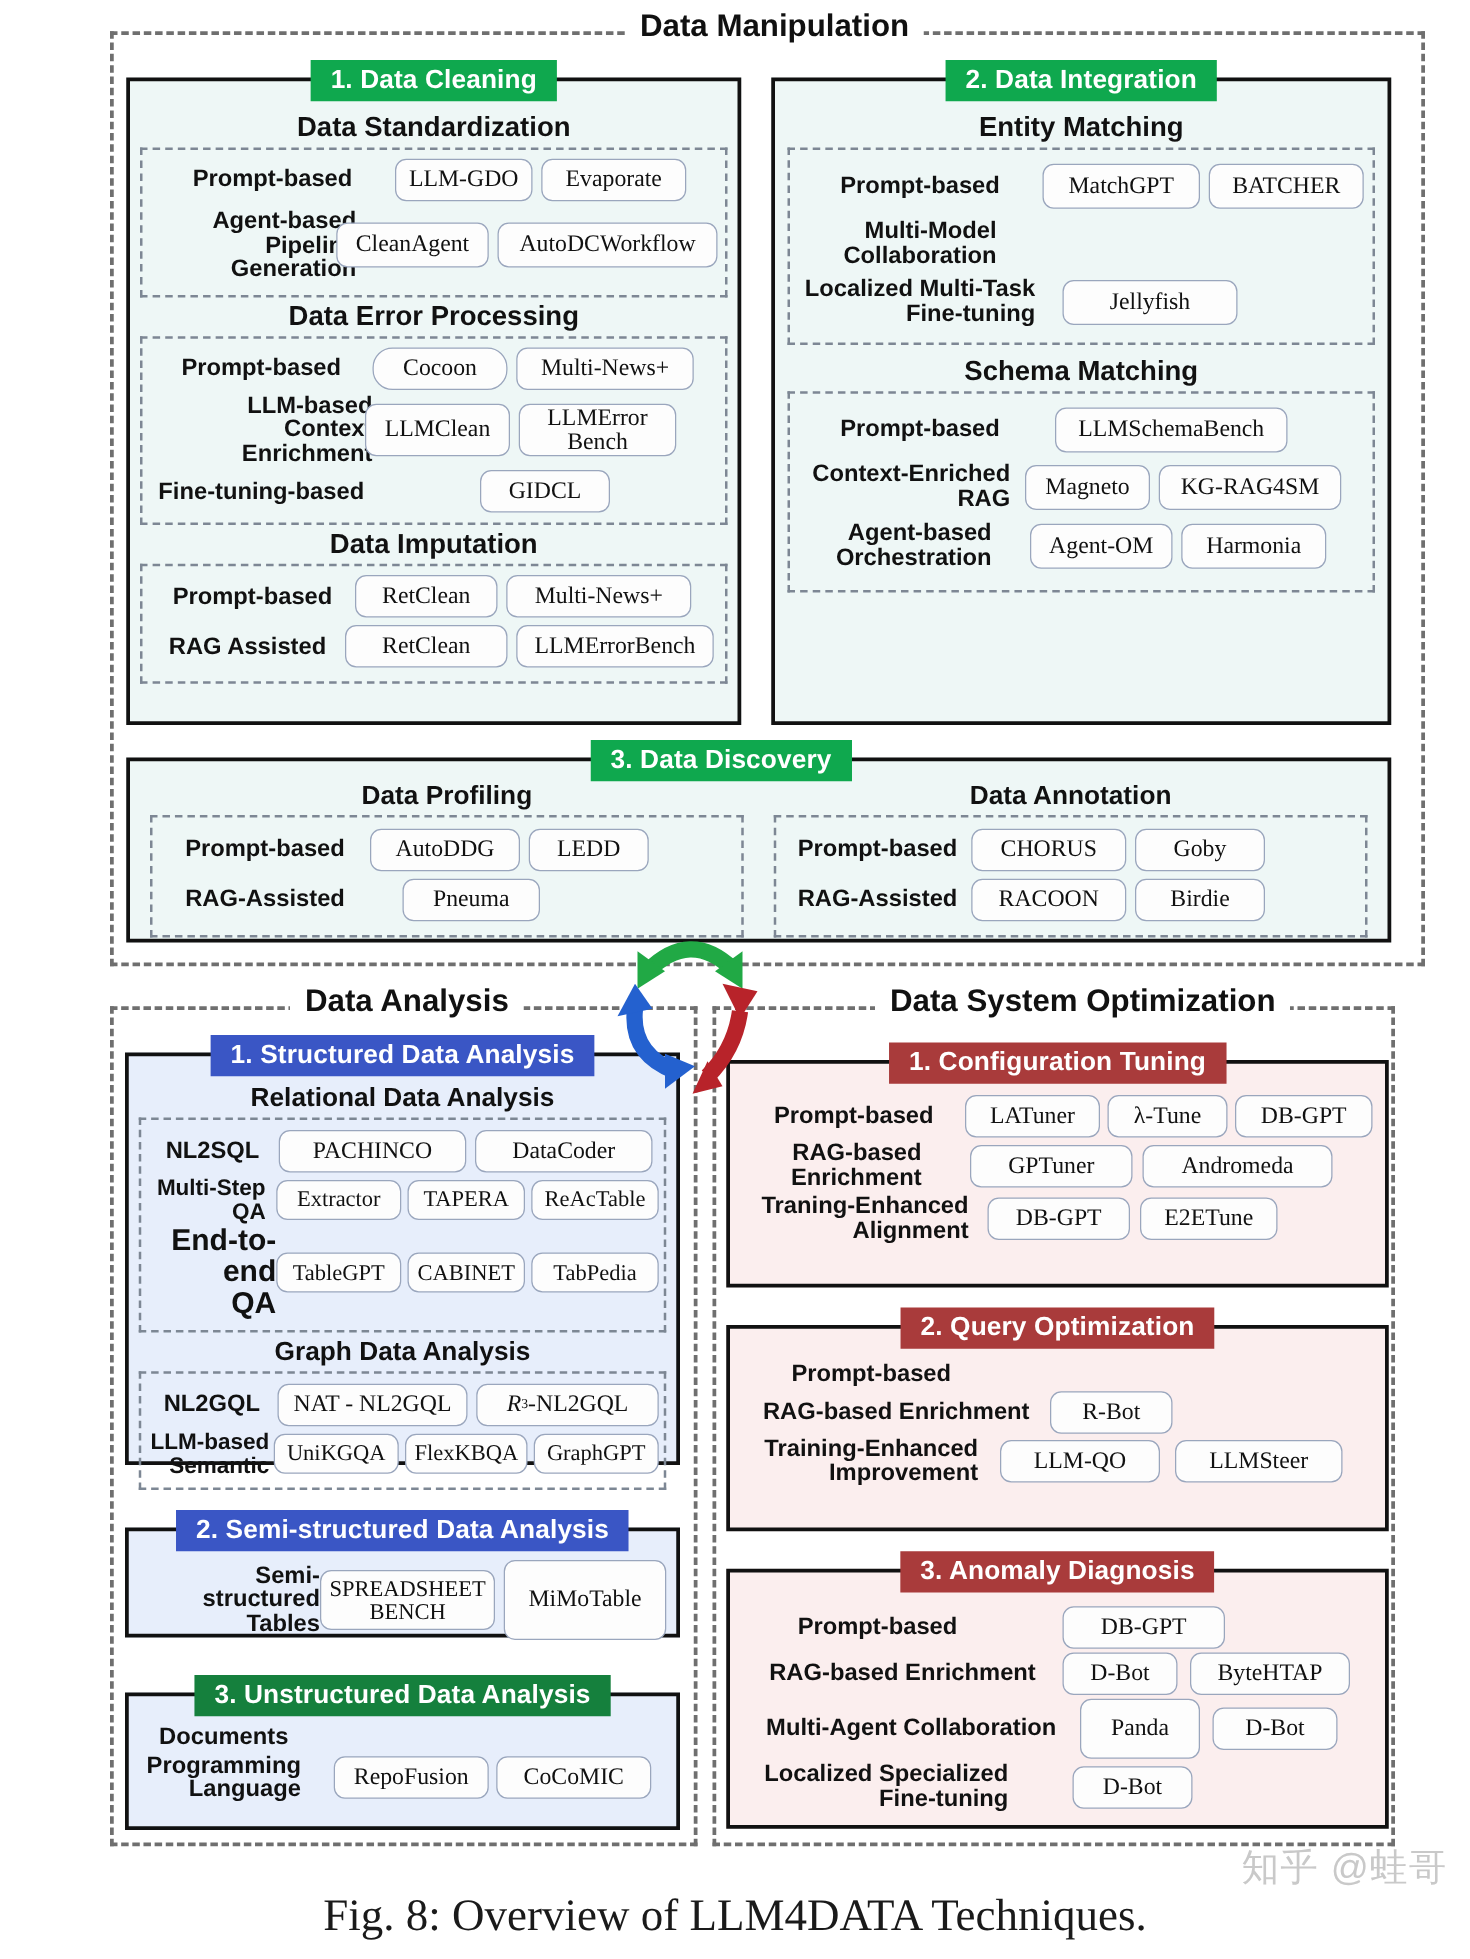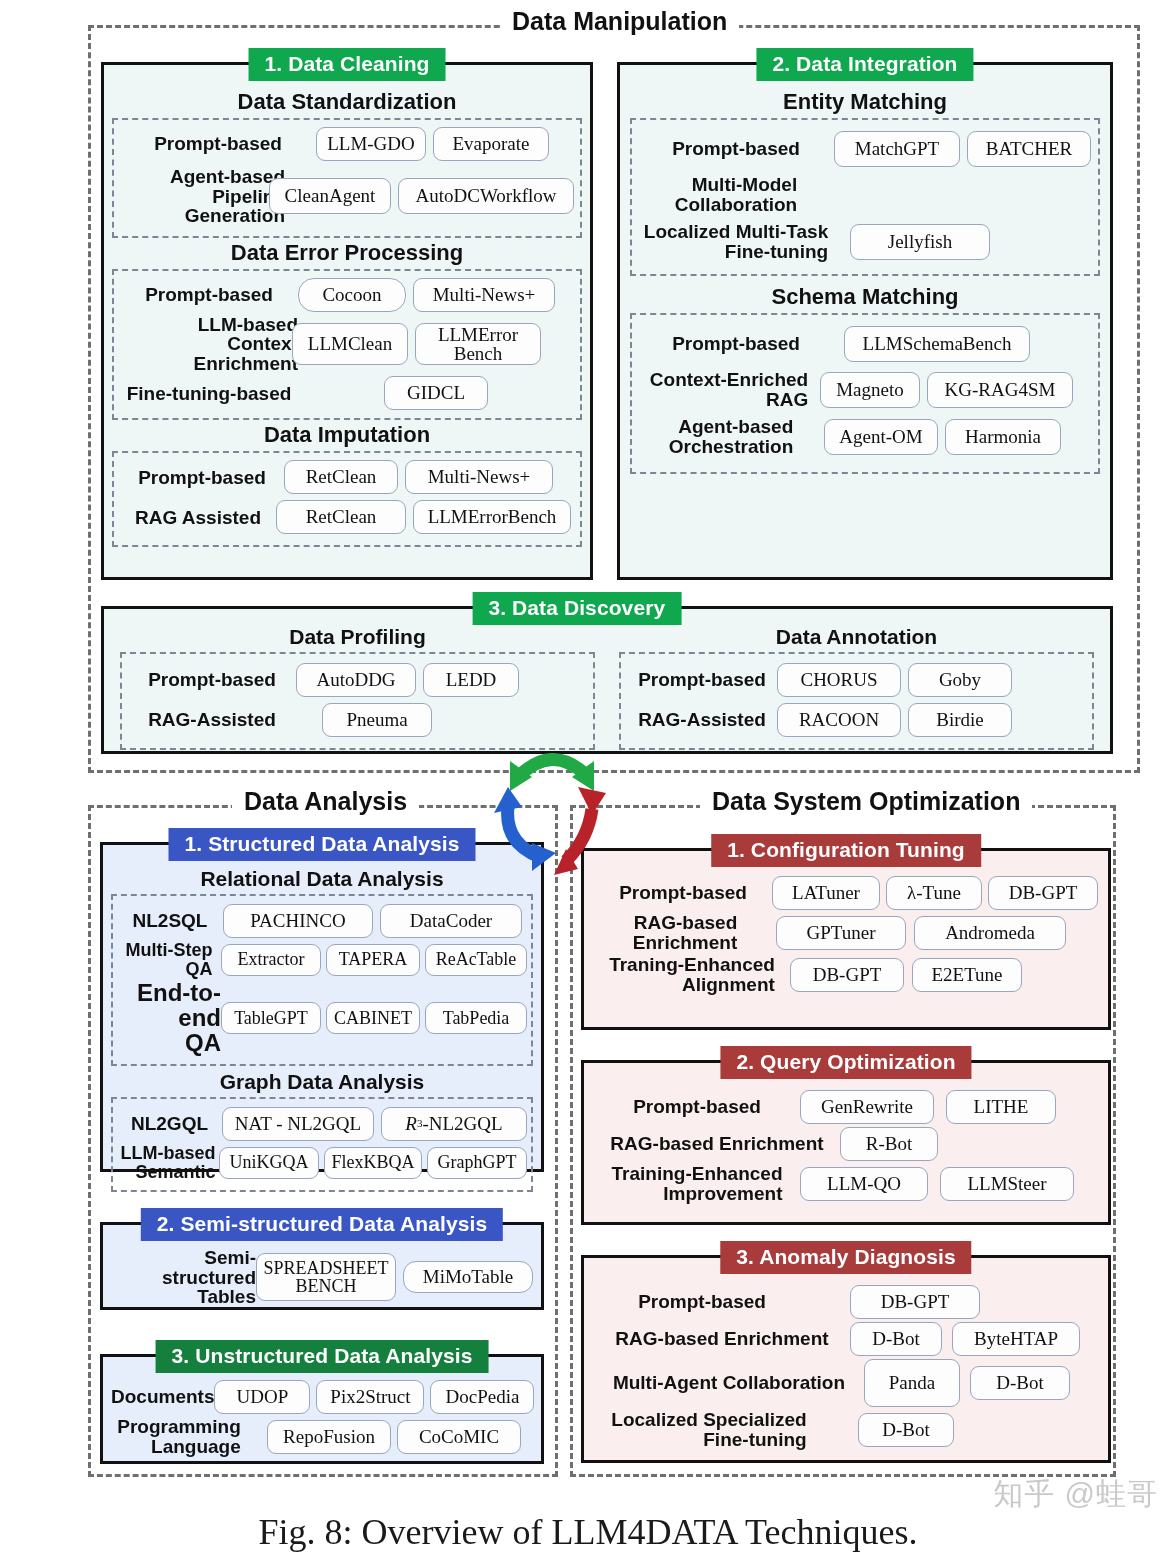--- a/index.html
+++ b/index.html
@@ -313,36 +313,31 @@
 
 <div class="card" style="left:100px;top:1222px;width:444px;height:88px;background:#e7eefb;position:absolute;">
   <div class="cardhdr" style="background:#3a56c5;">2. Semi-structured Data Analysis</div>
   <div style="padding:20px 8px 0;">
     <div class="trow">
       <div class="rowlabel" style="width:162px;white-space:pre-line;">Semi-structured
 Tables</div>
       <div class="tcells">
         <div class="pill two" style="width:140px;height:48px;white-space:pre-line;font-size:18px;">SPREADSHEET
 BENCH</div>
-        <div class="pill" style="width:130px;height:32px;border-radius:13px;">MiMoTable</div>
+        <div class="pill" style="width:130px;height:64px;">MiMoTable</div>
       </div>
     </div>
   </div>
 </div>
 
 <div class="card" style="left:100px;top:1354px;width:444px;height:110px;background:#e7eefb;position:absolute;">
   <div class="cardhdr" style="background:#15803d;">3. Unstructured Data Analysis</div>
   <div style="padding:20px 8px 0;">
     <div class="trow">
       <div class="rowlabel" style="width:136px;">Documents</div>
-      <div class="tcells" style="gap:6px;">
-        <div class="pill" style="width:96px;height:34px;">UDOP</div>
-        <div class="pill" style="width:108px;height:34px;">Pix2Struct</div>
-        <div class="pill" style="width:104px;height:34px;">DocPedia</div>
-      </div>
     </div>
     <div class="trow">
       <div class="rowlabel" style="width:136px;white-space:pre-line;">Programming
 Language</div>
       <div class="tcells" style="gap:6px;padding-left:20px;">
         <div class="pill" style="width:124px;height:34px;">RepoFusion</div>
         <div class="pill" style="width:124px;height:34px;">CoCoMIC</div>
       </div>
     </div>
   </div>
@@ -379,24 +374,20 @@
       </div>
     </div>
   </div>
 </div>
 
 <div class="card" style="left:581px;top:1060px;width:530px;height:165px;background:#fbeeee;position:absolute;">
   <div class="cardhdr" style="background:#a93b3b;">2. Query Optimization</div>
   <div style="padding:24px 10px 0;">
     <div class="trow">
       <div class="rowlabel" style="width:206px;">Prompt-based</div>
-      <div class="tcells" style="gap:12px;">
-        <div class="pill" style="width:134px;height:34px;">GenRewrite</div>
-        <div class="pill" style="width:110px;height:34px;">LITHE</div>
-      </div>
     </div>
     <div class="trow">
       <div class="rowlabel" style="width:246px;">RAG-based Enrichment</div>
       <div class="tcells" style="gap:12px;">
         <div class="pill" style="width:98px;height:34px;">R-Bot</div>
       </div>
     </div>
     <div class="trow">
       <div class="rowlabel" style="width:206px;white-space:pre-line;">Training-Enhanced
 Improvement</div>

